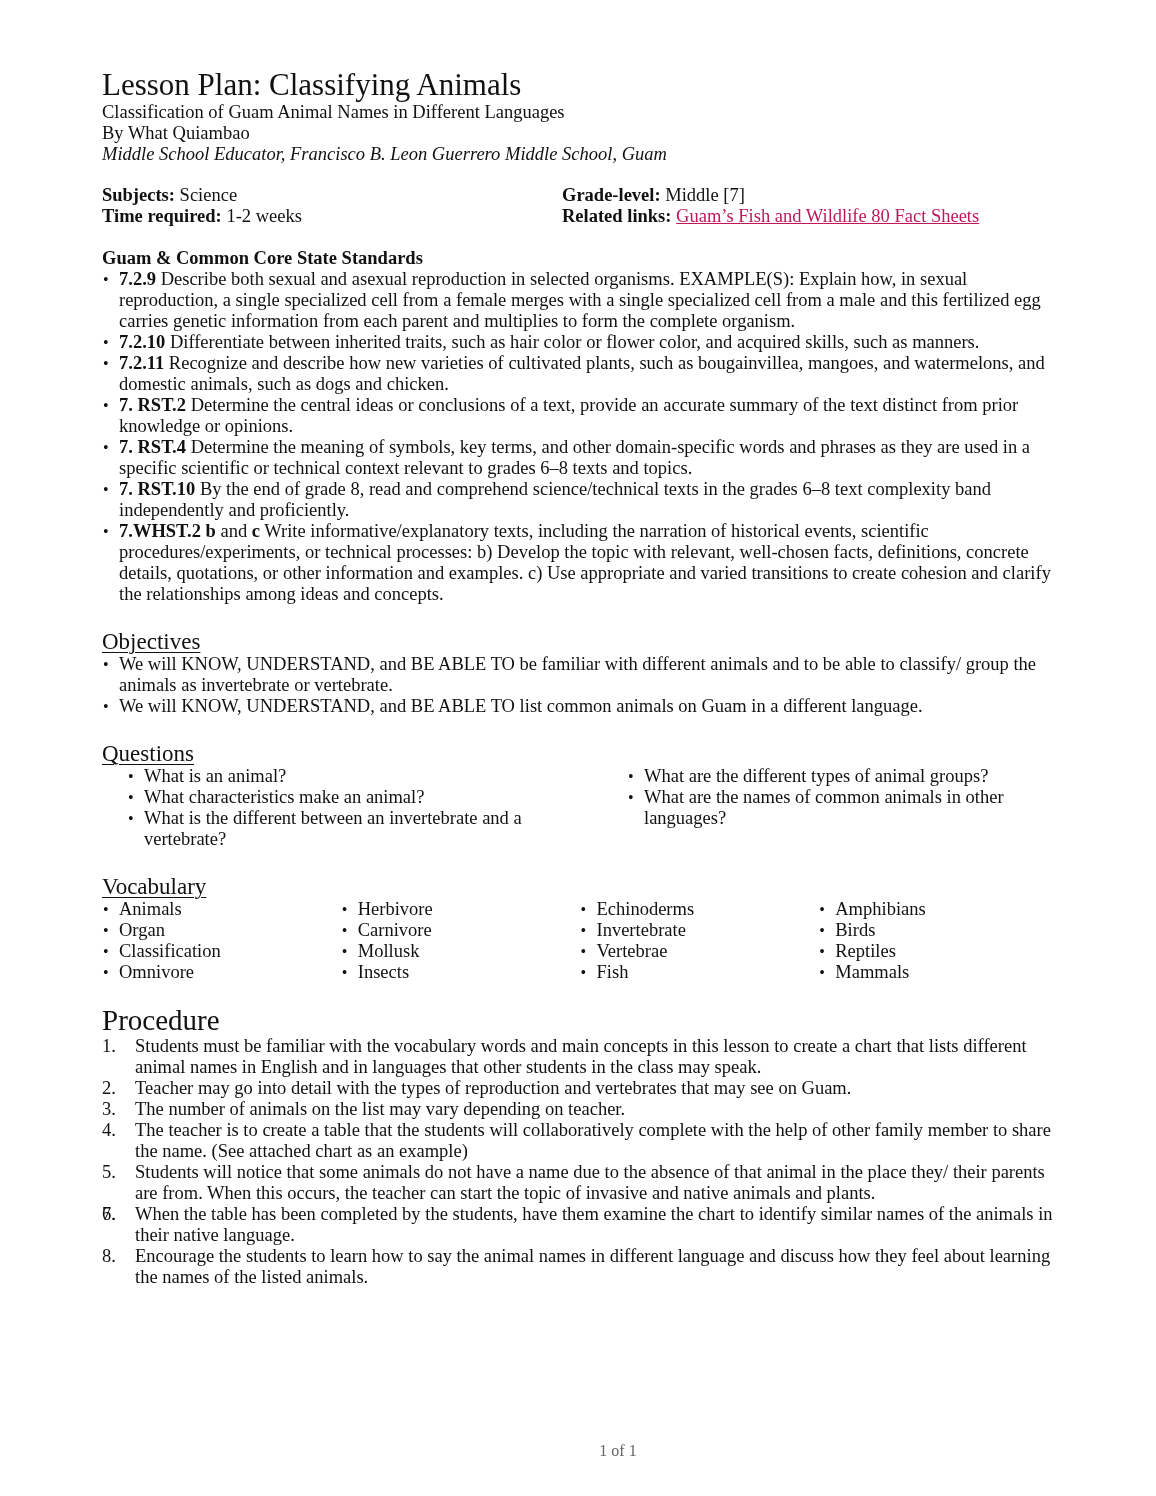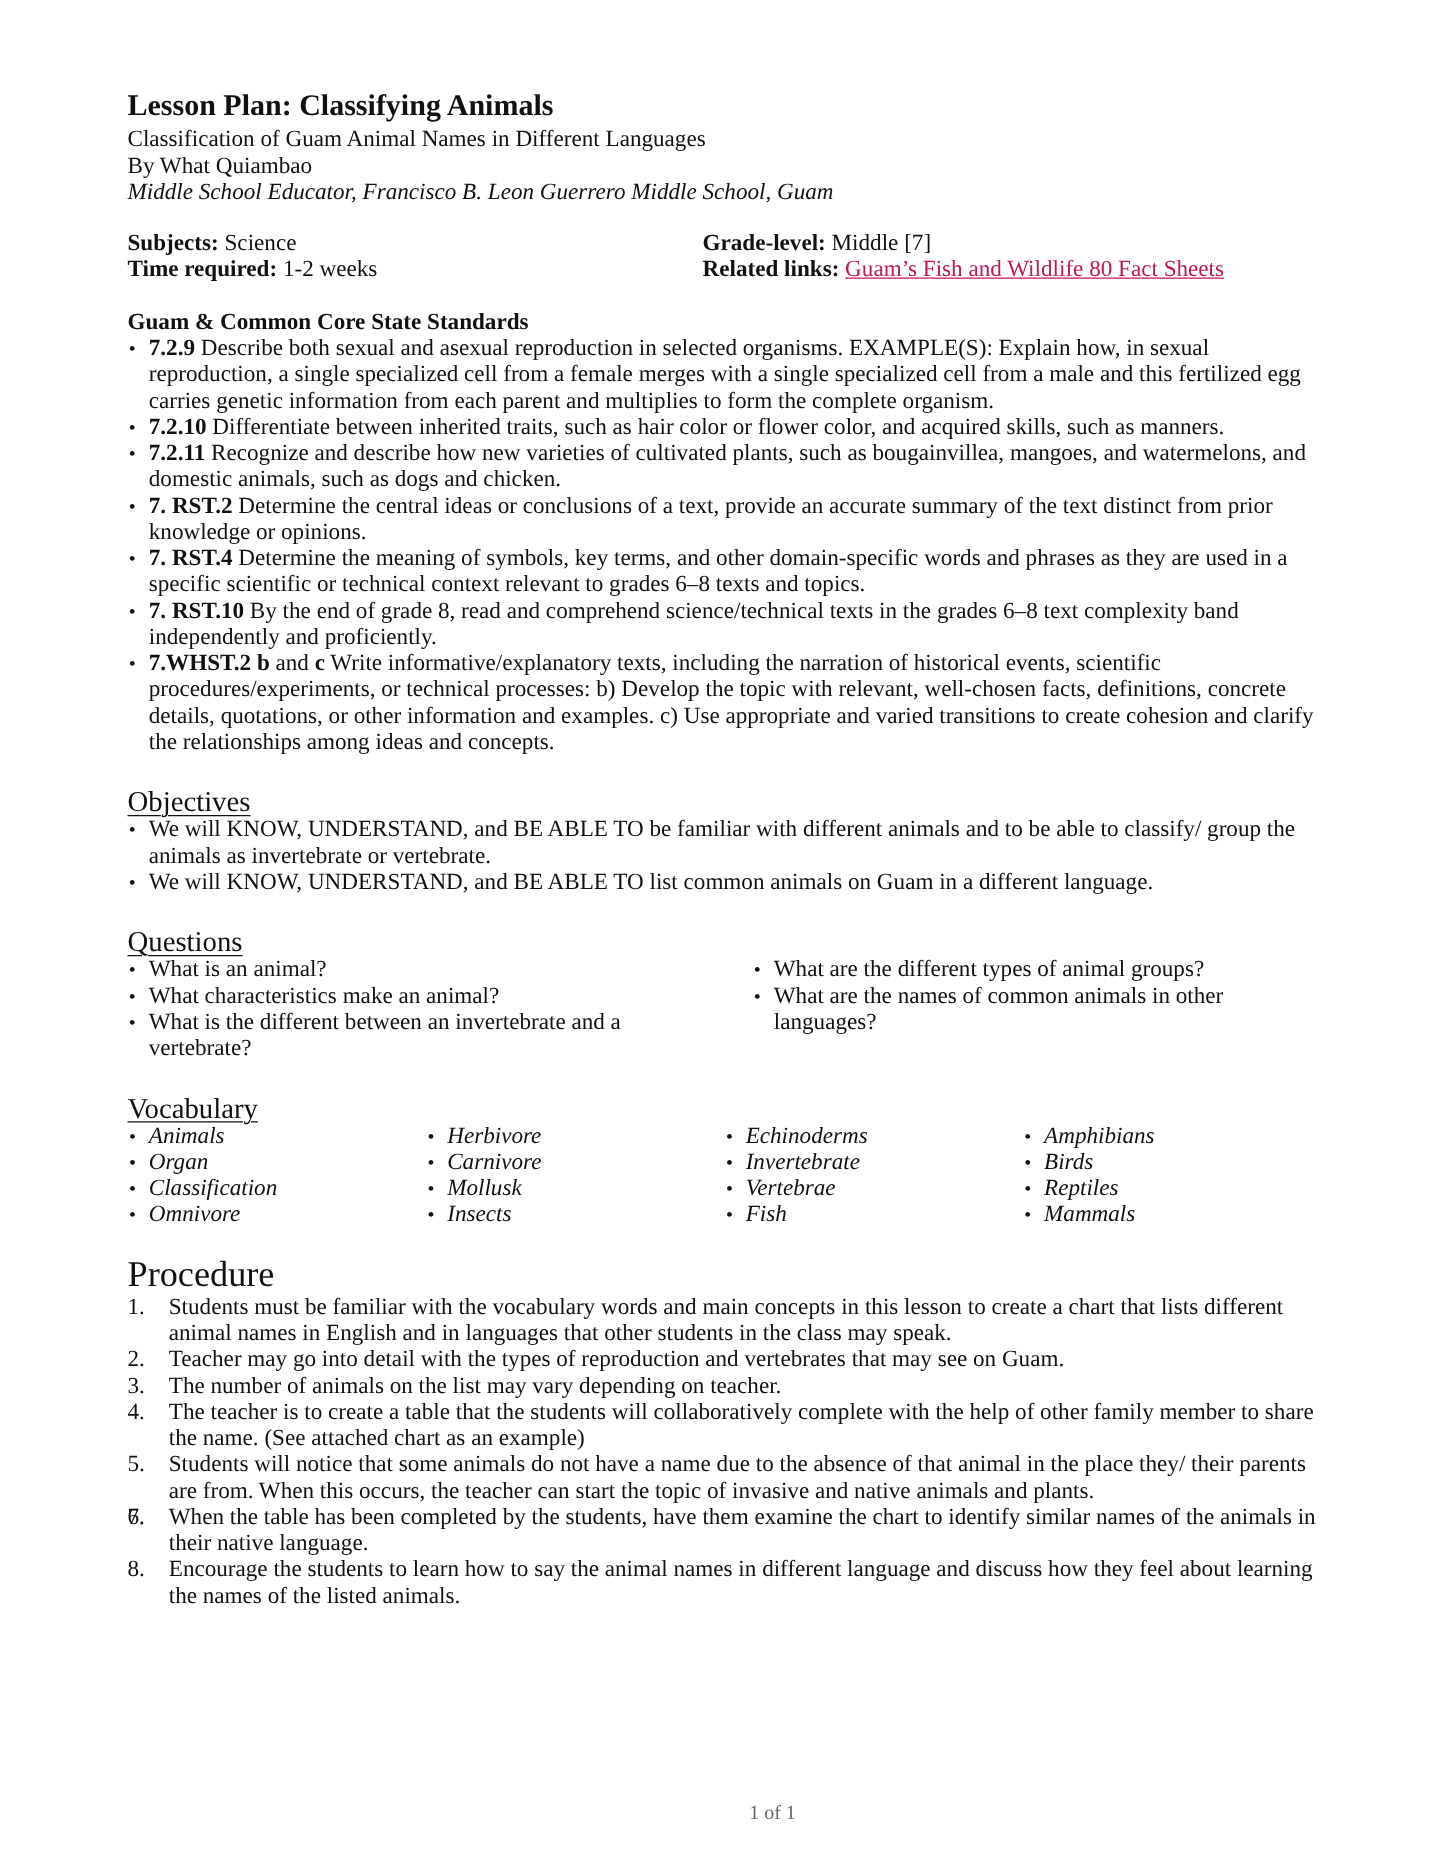--- a/index.html
+++ b/index.html
@@ -2,36 +2,36 @@
 <html><head>
 <meta charset="utf-8">
 <style>
   html, body { margin: 0; padding: 0; background: #ffffff; }
   body {
     width: 1156px; height: 1496px; position: relative; overflow: hidden;
     font-family: "Liberation Serif", "DejaVu Serif", serif;
     color: #111111;
   }
   .page { position: absolute; left: 102px; top: 68px; width: 955px; }
-  .title { font-size: 24px; line-height: 34px; margin: 0; font-weight: bold; }
+  .title { font-size: 31px; line-height: 34px; margin: 0; font-weight: normal; }
   .subline { font-size: 18.5px; line-height: 21px; }
   .italic { font-style: italic; }
   .meta { display: flex; margin-top: 20px; }
   .meta-col { font-size: 18.5px; line-height: 21px; }
   .meta-col.left { width: 460px; }
   .meta-col b { font-weight: bold; }
   .link { color: #be185d; text-decoration: underline; }
   .std-head { font-weight: bold; font-size: 18.5px; line-height: 21px; margin-top: 21px; }
   ul.bul { list-style: none; margin: 0; padding: 0; }
   ul.bul li { position: relative; padding-left: 17px; font-size: 18.5px; line-height: 21px; }
   ul.bul li::before { content: "\2022"; position: absolute; left: 1px; top: 0; font-size: 16px; }
   .section-head { font-size: 23px; line-height: 24px; text-decoration: underline; text-decoration-thickness: 1px; text-underline-offset: 3px; margin-top: 25px; }
-  .two-col { display: flex; }
+  .two-col { display: flex; justify-content: flex-end; }
   .two-col > ul { width: 500px; }
-  .four-col { display: flex; font-style: italic; }
+  .four-col { display: flex; }
   .four-col > ul { width: 250px; }
   .proc-head { font-size: 29px; line-height: 32px; margin-top: 21px; }
   ol.proc { margin: 0; padding: 0; list-style: none; }
   ol.proc li { position: relative; padding-left: 33px; font-size: 18.5px; line-height: 21px; }
   ol.proc li .num { position: absolute; left: 0; top: 0; }
   .footer { position: absolute; top: 1442px; left: 0; width: 1156px; text-align: center; font-size: 16px; color: #666666; padding-left: 40px; }
 </style>
 </head>
 <body>
 

